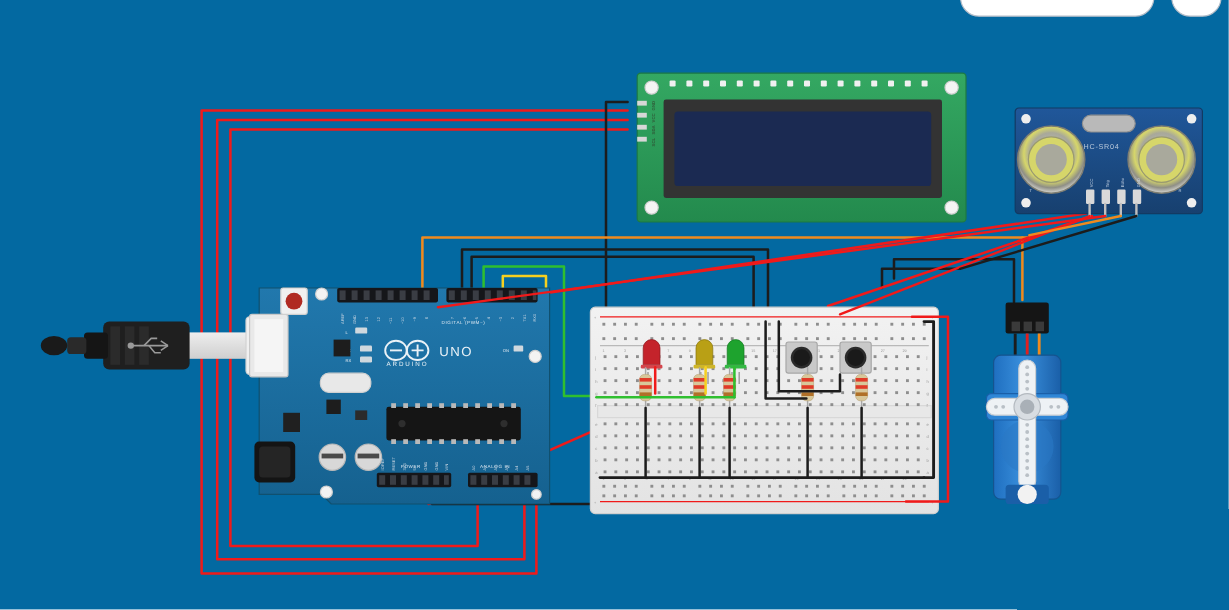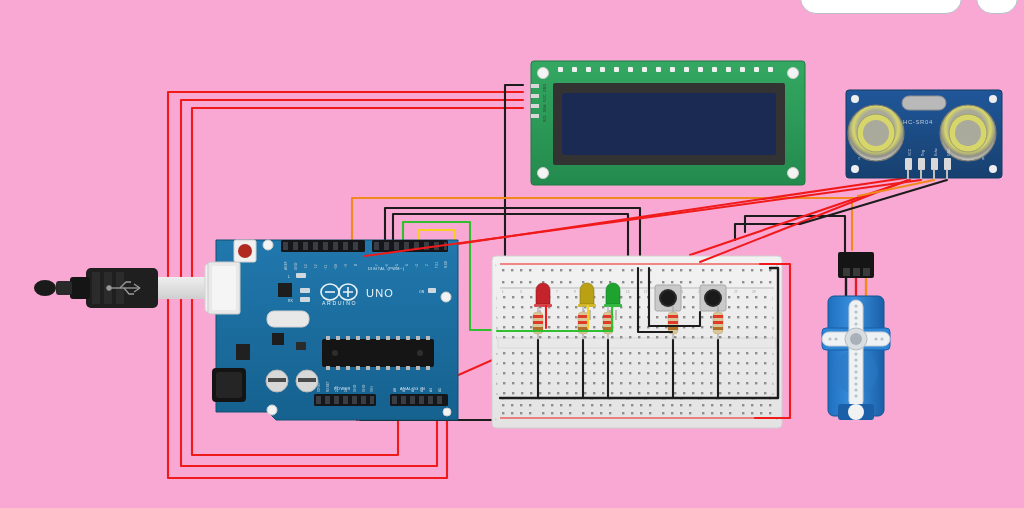--- a/index.html
+++ b/index.html
@@ -1,18 +1,18 @@
 <!DOCTYPE html>
 <html><head>
 <meta charset="utf-8">
 <style>
   html,body{margin:0;padding:0;background:#ffffff;}
   body{width:1024px;height:508px;position:relative;overflow:hidden;
        font-family:"Liberation Sans", sans-serif;}
-  .stage{position:absolute;inset:0;background:#f9a8d4;}
+  .stage{position:absolute;inset:0;background:#0369a1;}
   .abs{position:absolute;}
   svg{display:block;}
   .tiny{font-size:3.2px;fill:#cdd8e4;font-family:"Liberation Sans",sans-serif;letter-spacing:.1px;}
   .tinyb{font-size:3.4px;fill:#e8eef5;font-family:"Liberation Sans",sans-serif;}
   .lcdlab{font-size:3.6px;fill:#2f5d3a;font-family:"Liberation Sans",sans-serif;font-weight:bold;}
   .srlab{font-size:3.4px;fill:#c9d6e6;font-family:"Liberation Sans",sans-serif;}
   .bbnum{font-size:3.1px;fill:#9a9a9a;font-family:"Liberation Sans",sans-serif;}
   .bblet{font-size:3.4px;fill:#9a9a9a;font-family:"Liberation Sans",sans-serif;}
   .ardlogo{font-size:11px;fill:#eaf2f7;font-family:"Liberation Sans",sans-serif;letter-spacing:1.2px;}
   .ardword{font-size:5.2px;fill:#eaf2f7;font-family:"Liberation Sans",sans-serif;letter-spacing:1.6px;}

